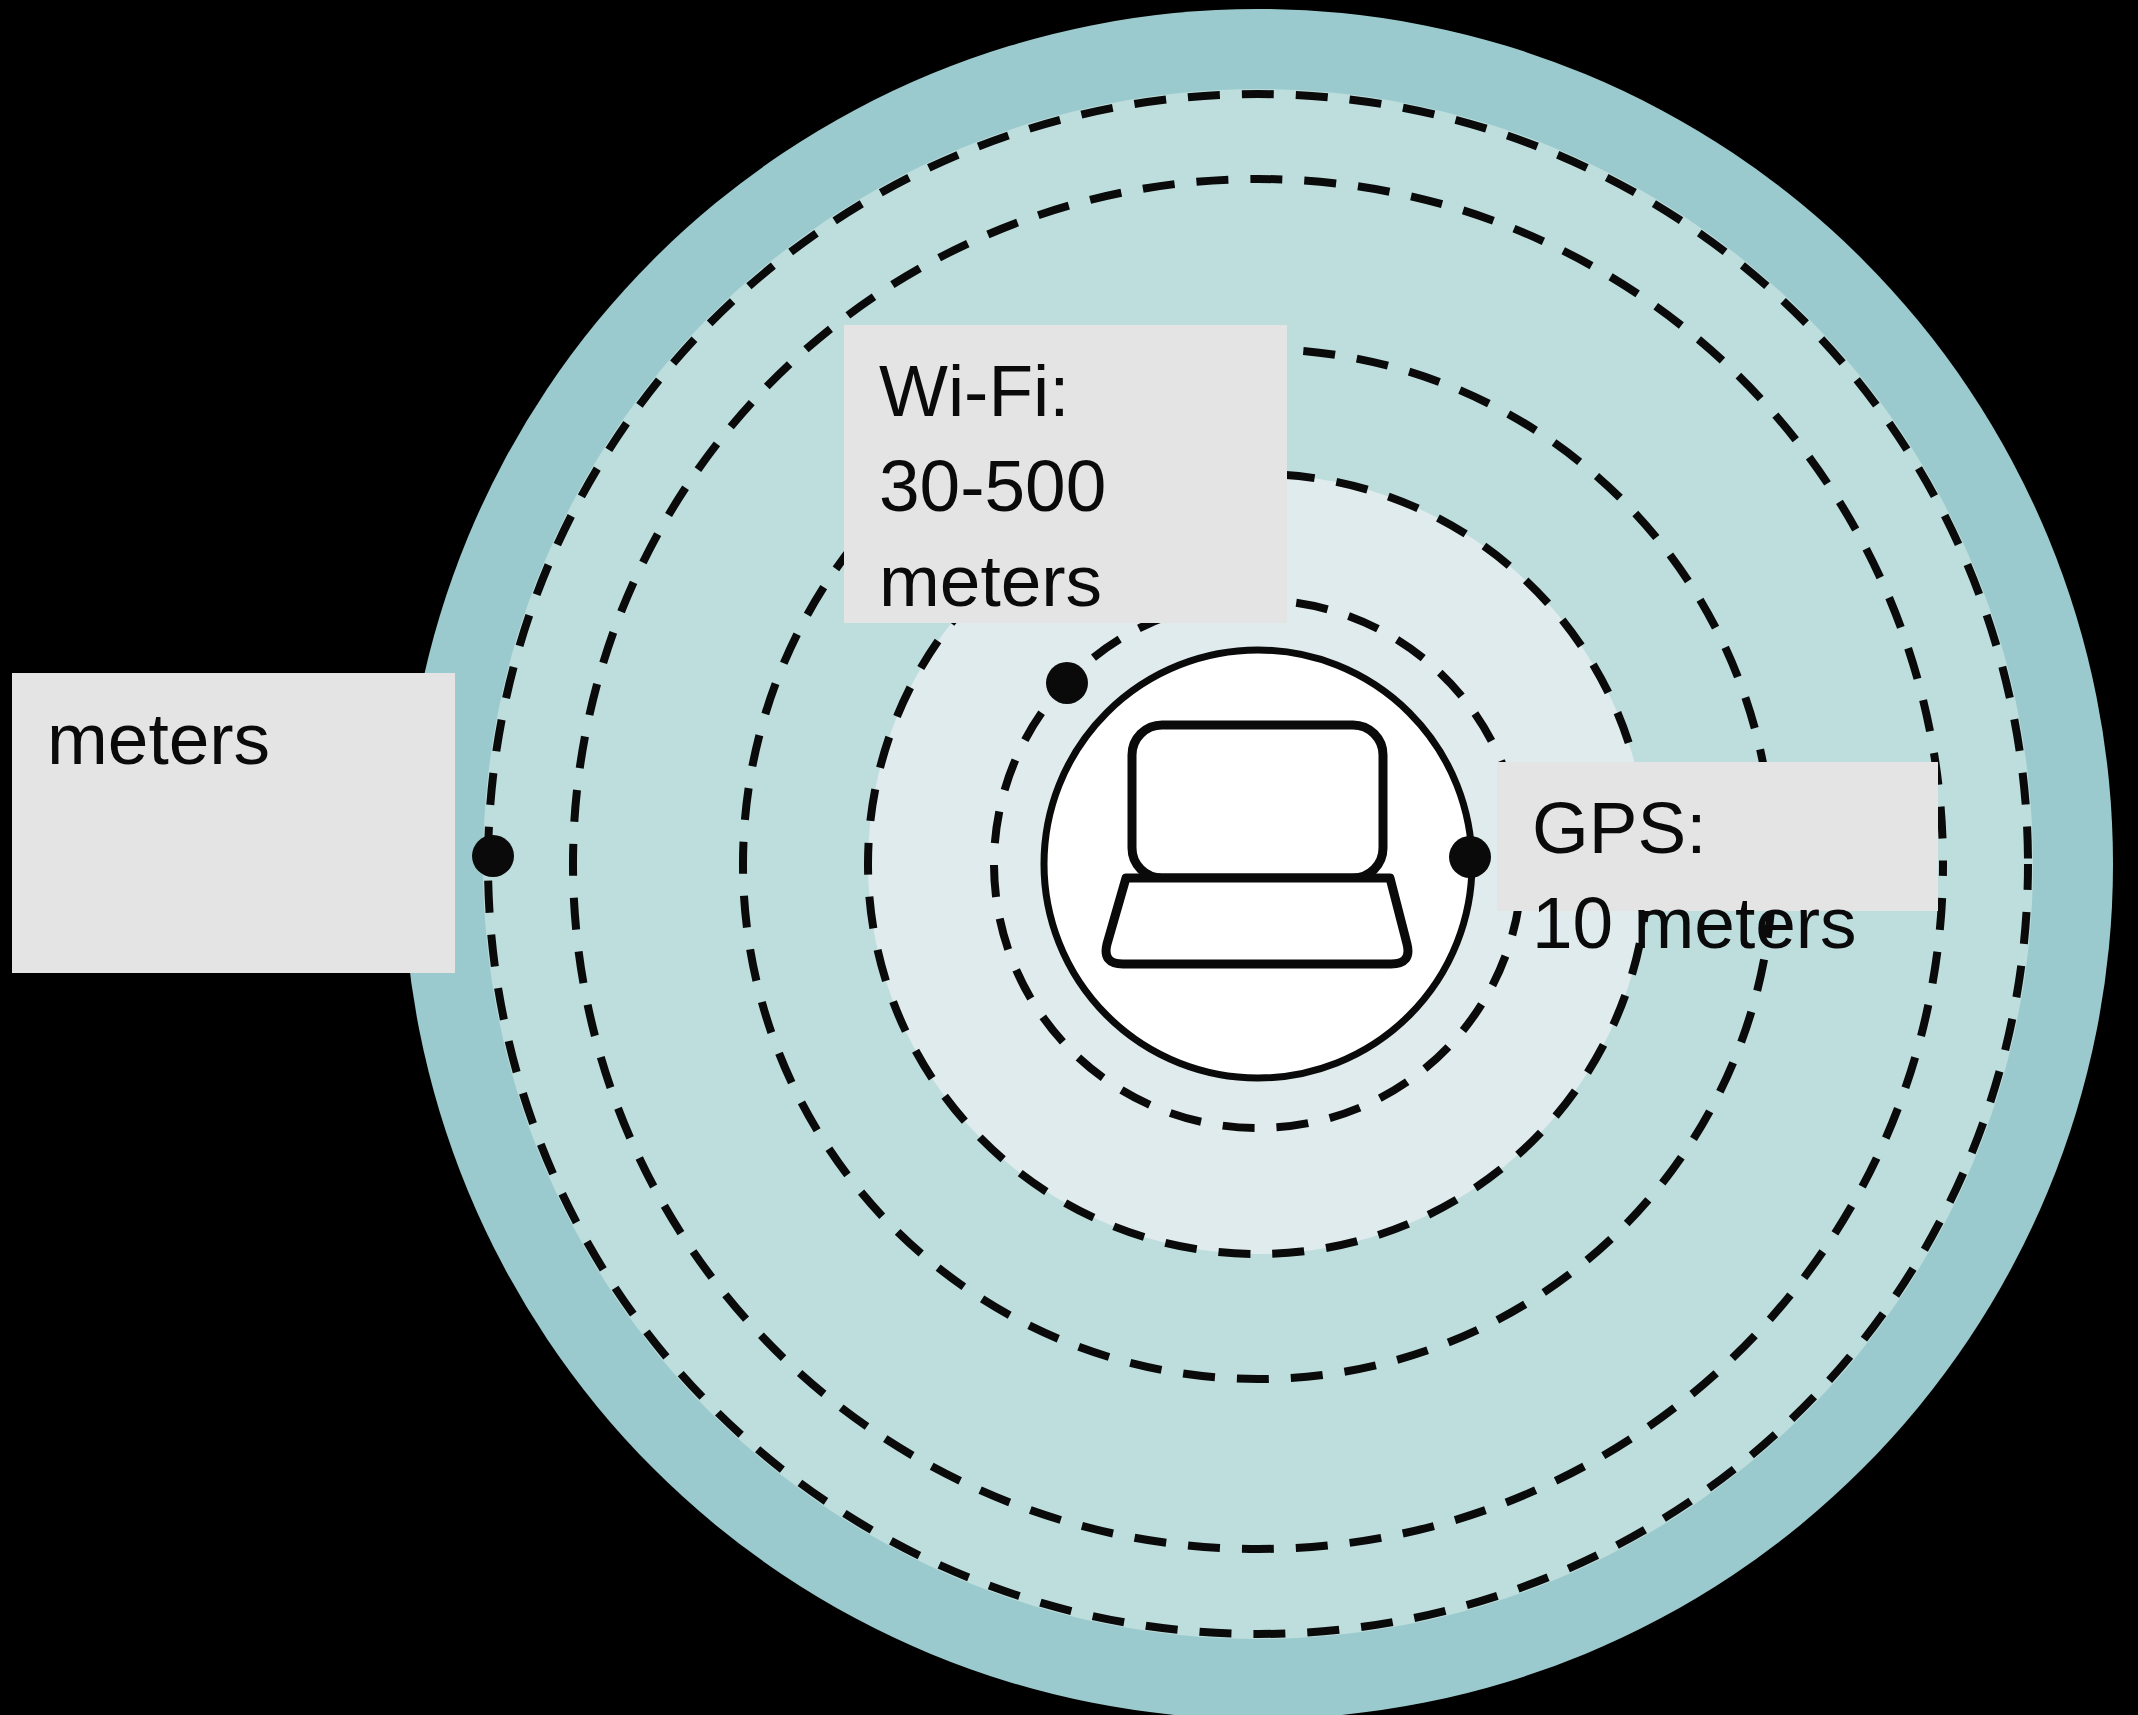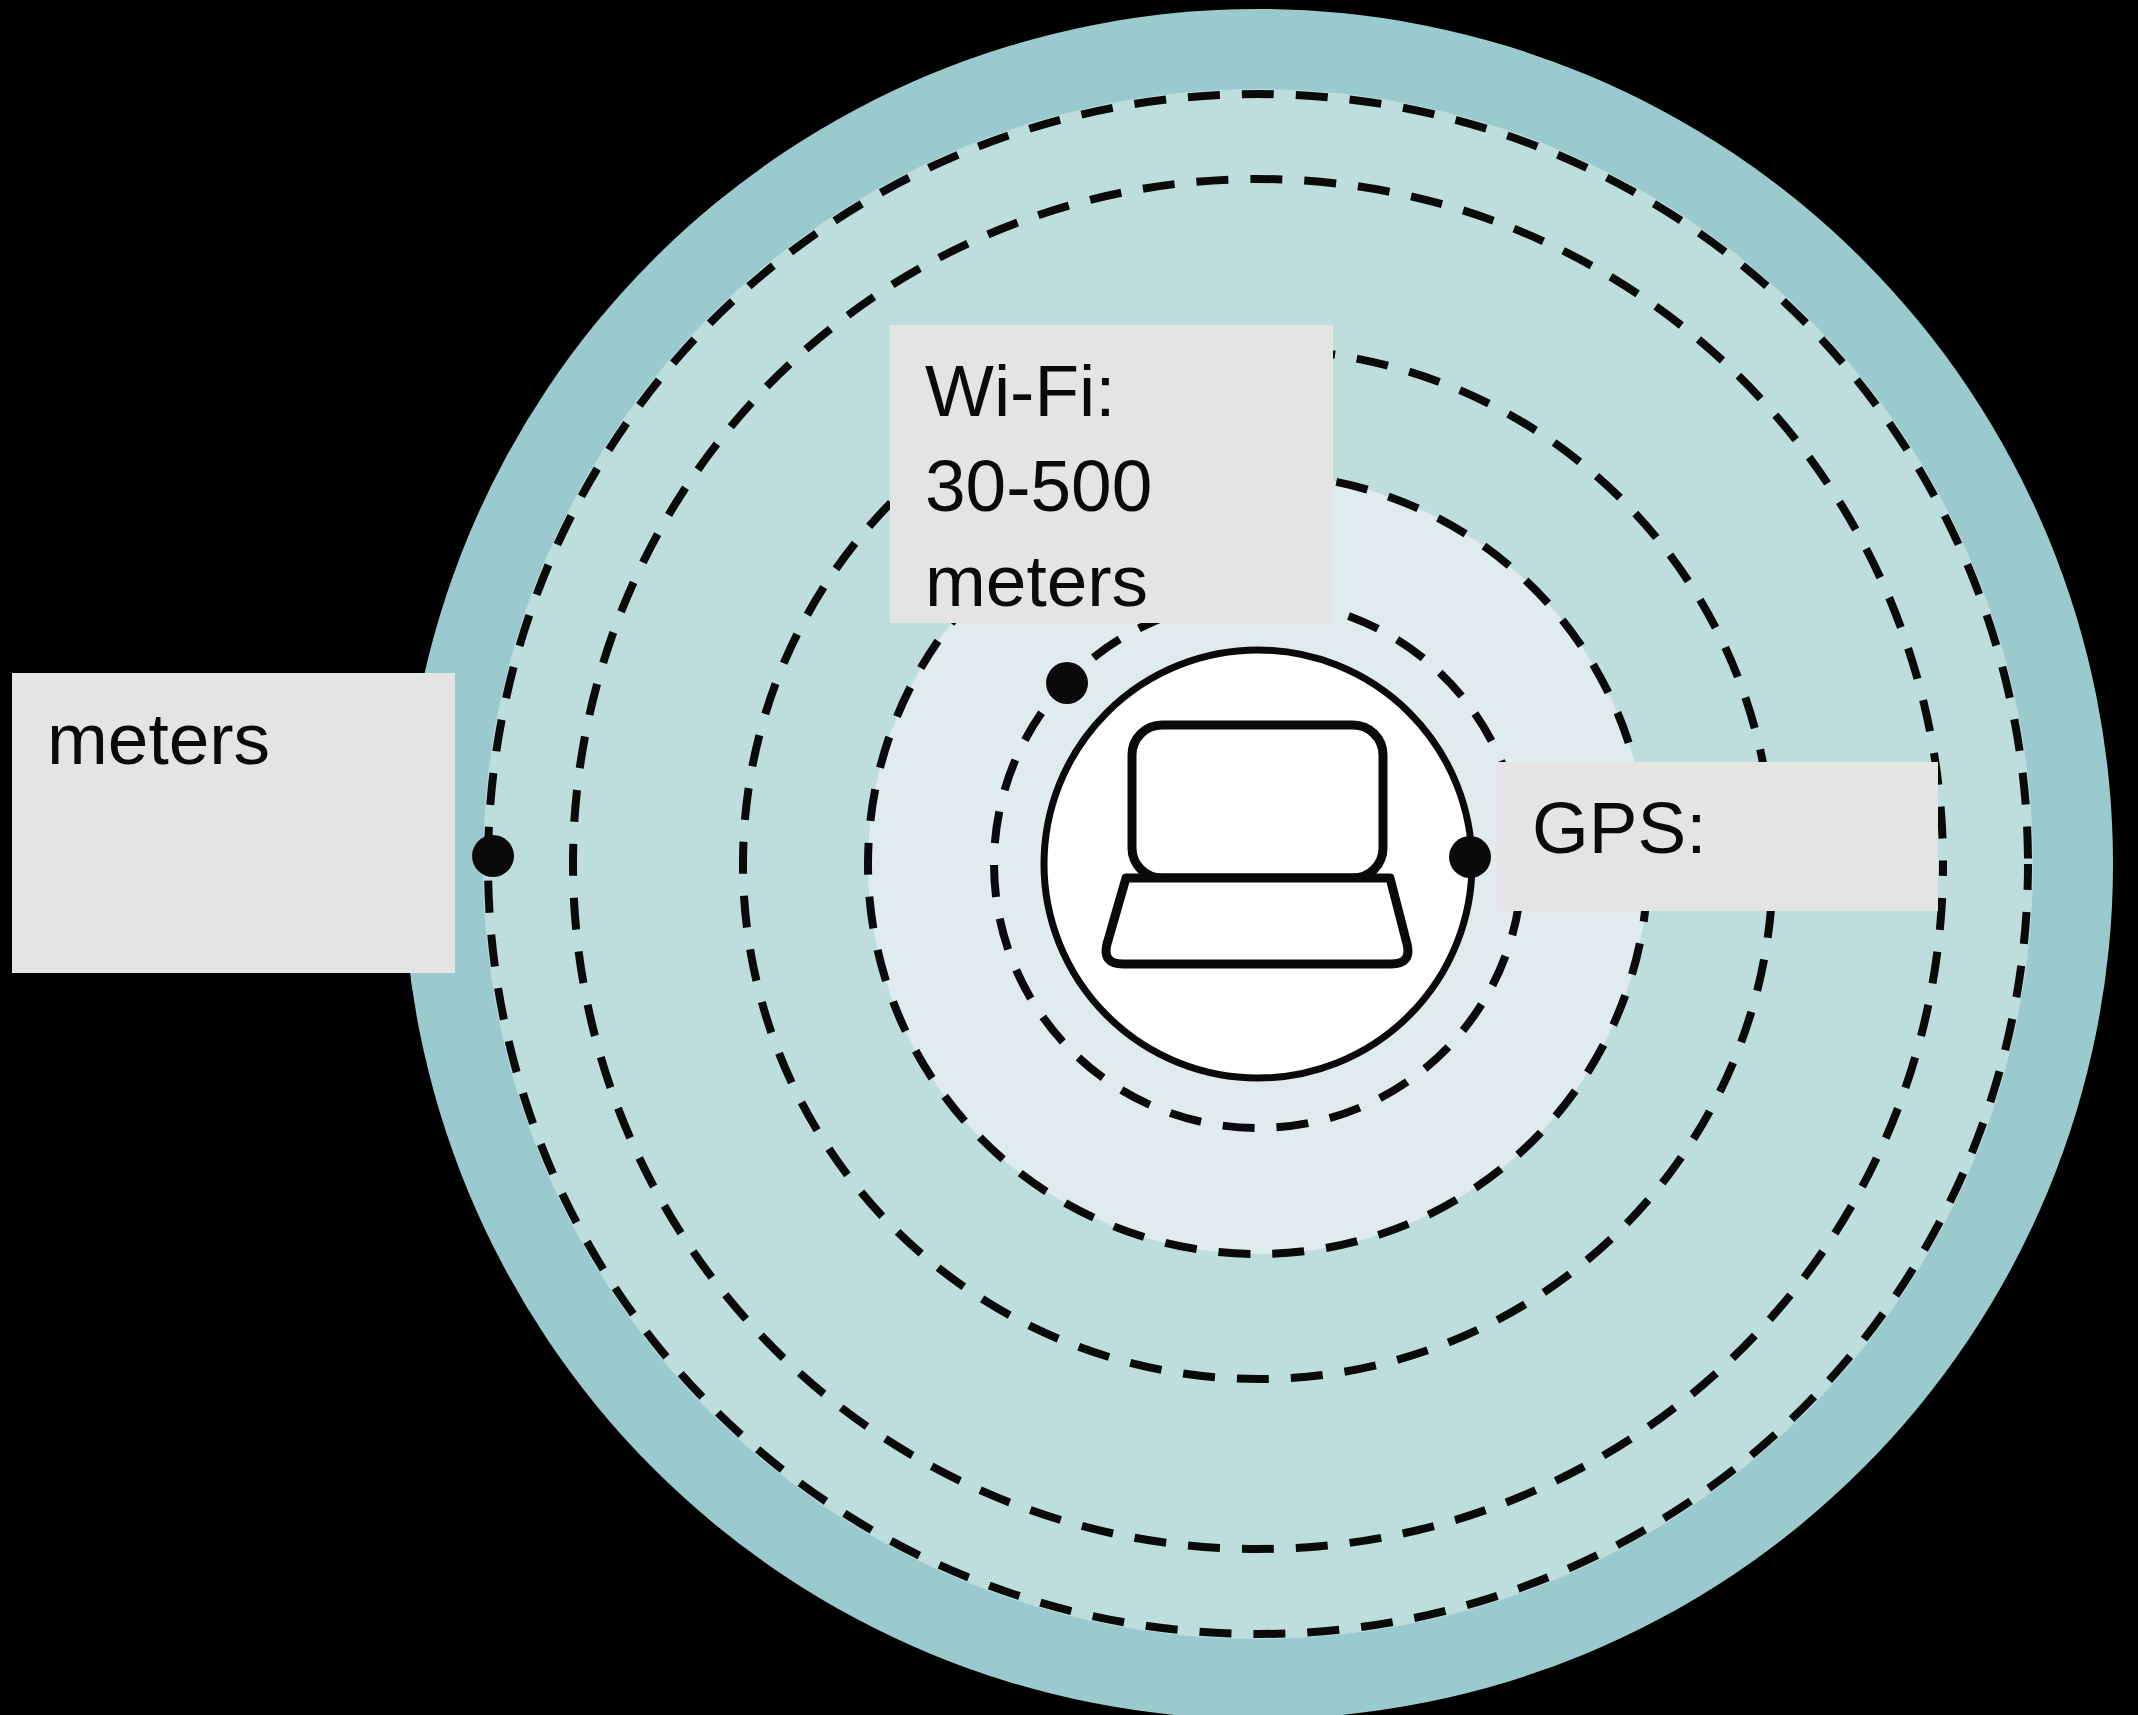--- a/index.html
+++ b/index.html
@@ -16,21 +16,21 @@
     position:absolute;
     box-sizing:border-box;
     padding:18px 10px 0 35px;
     font-size:73px;
     line-height:95px;
     color:#0a0a0a;
     letter-spacing:0;
     white-space:nowrap;
   }
   .label-cellular{left:12px;top:673px;width:443px;height:300px;}
-  .label-wifi{left:890px;top:325px;width:443px;height:298px;padding-left:35px;}
+  .label-wifi{left:844px;top:325px;width:443px;height:298px;padding-left:35px;}
   .label-gps{left:1497px;top:762px;width:441px;height:149px;}
 </style>
 </head>
 <body>
 
 <div class="stage">
 
   <svg class="scene" width="2138" height="1715" viewBox="0 0 2138 1715">
 
     <rect x="0" y="0" width="2138" height="1715" fill="#000000"></rect>
@@ -62,15 +62,16 @@
   </div>
 
   <div class="label label-wifi" style="background: rgb(228, 228, 228);">
     <div>Wi-Fi:</div>
     <div>30-500</div>
     <div>meters</div>
   </div>
 
   <div class="label label-gps" style="background: rgb(228, 228, 228);">
     <div>GPS:</div>
+    <div>10 meters</div>
   </div>
 
 </div>
 
 </body></html>

